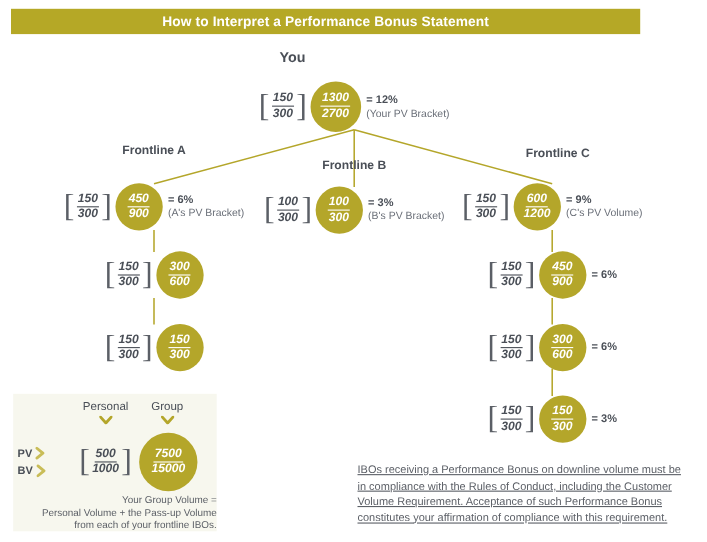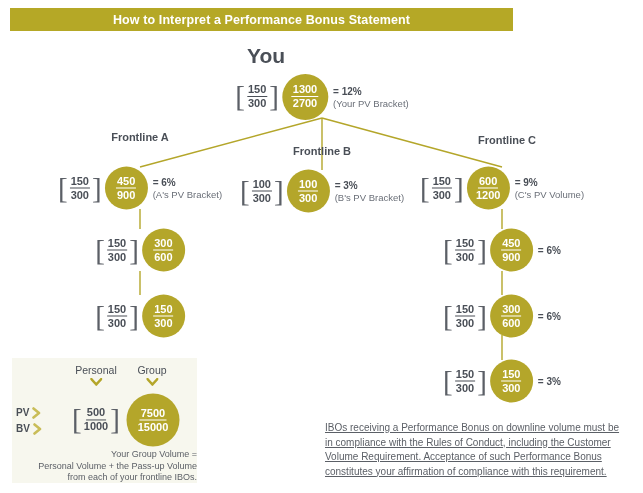--- a/index.html
+++ b/index.html
@@ -13,36 +13,36 @@
   #page {
     position: relative;
     width: 643px; height: 493px;
     background: #ffffff;
   }
 
   
   .header-bar {
     position: absolute;
     left: 10px; top: 8px;
-    width: 503px; height: 23px;
+    width: 572px; height: 23px;
     background: #b5a826;
     color: #ffffff;
     font-size: 12.5px;
     font-weight: bold;
     letter-spacing: 0.1px;
     display: flex;
     align-items: center;
     justify-content: center;
   }
   .you-title {
     position: absolute;
     left: 0; top: 44px;
     width: 532px;
     text-align: center;
-    font-size: 21px;
+    font-size: 13px;
     font-weight: bold;
     color: #4a4f57;
   }
 
   
   #connectors {
     position: absolute;
     left: 0; top: 0;
     width: 643px; height: 493px;
     pointer-events: none;
@@ -69,20 +69,21 @@
     font-weight: 300;
     line-height: 0.82;
     color: #5b5f66;
     font-family: "Liberation Serif", serif;
   }
   .frac {
     display: flex;
     flex-direction: column;
     align-items: center;
     padding: 0 2px;
+    font-style: italic;
   }
   .frac .num {
     border-bottom: 1.3px solid #4a4f57;
     padding: 0 1px 0px 1px;
   }
   .frac .den { padding-top: 1px; }
 
   .circle {
     border-radius: 50%;
     background: #b4a62a;

